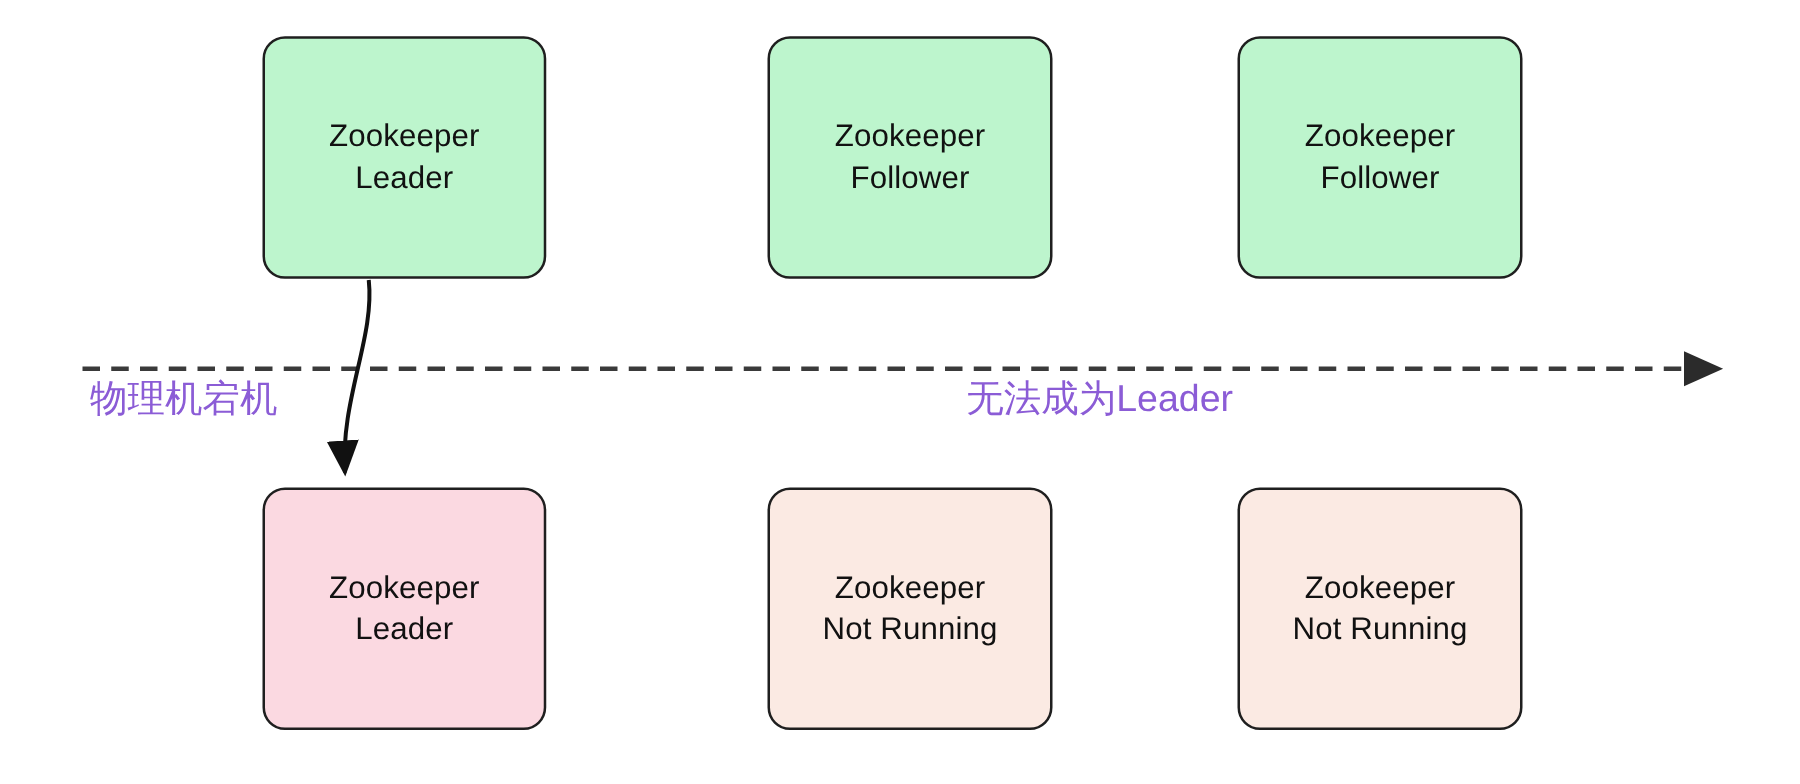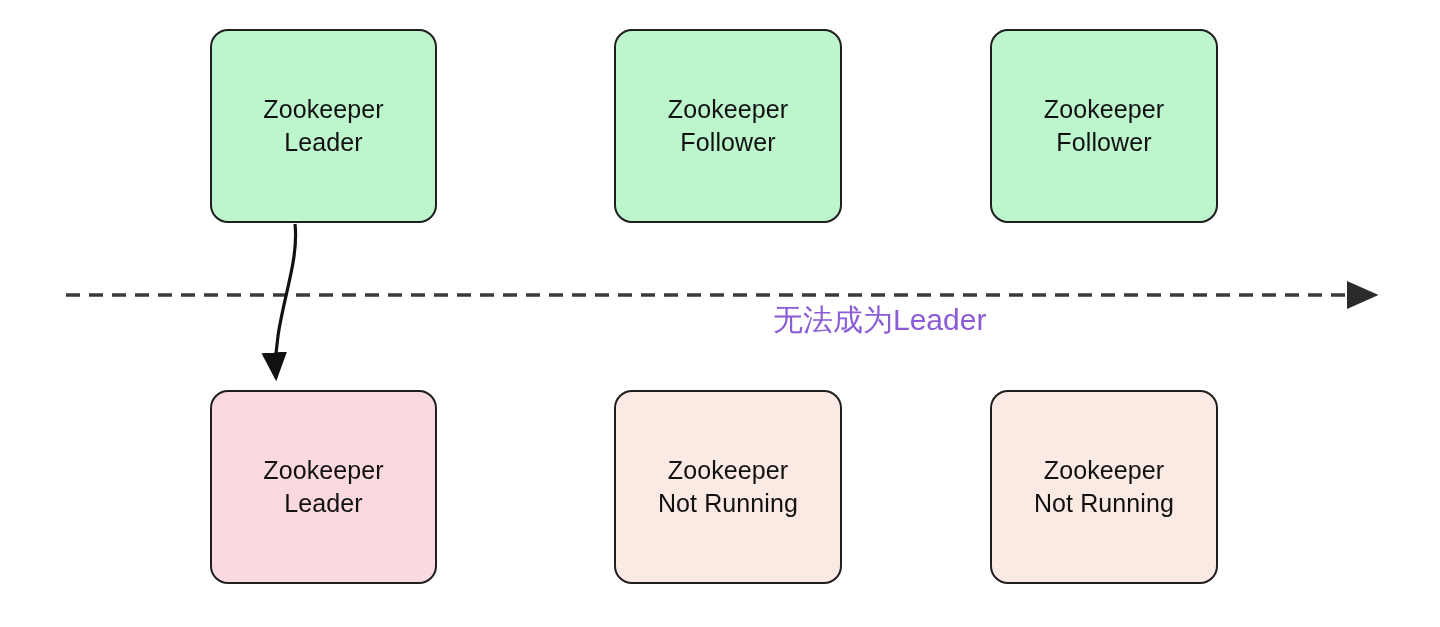--- a/index.html
+++ b/index.html
@@ -100,16 +100,17 @@
       <marker id="arrowCurve" markerWidth="10" markerHeight="10" refX="8" refY="4" orient="auto" markerUnits="strokeWidth">
         <path d="M0,0 L9,4 L0,8 z" fill="#111111"></path>
       </marker>
     </defs>
 
     <line x1="66" y1="295" x2="1375" y2="295" stroke="#3a3a3a" stroke-width="3.5" stroke-dasharray="14 9" marker-end="url(#arrowSolid)"></line>
 
     <path d="M295,224 C300,270 272,320 276,378" fill="none" stroke="#111111" stroke-width="3.2" marker-end="url(#arrowCurve)"></path>
   </svg>
 
+  <div class="lbl" style="left:72px; top:305px;">物理机宕机</div>
 
   <div class="lbl" style="left:773px; top:305px;">无法成为Leader</div>
 
 </div>
 
 </body></html>

